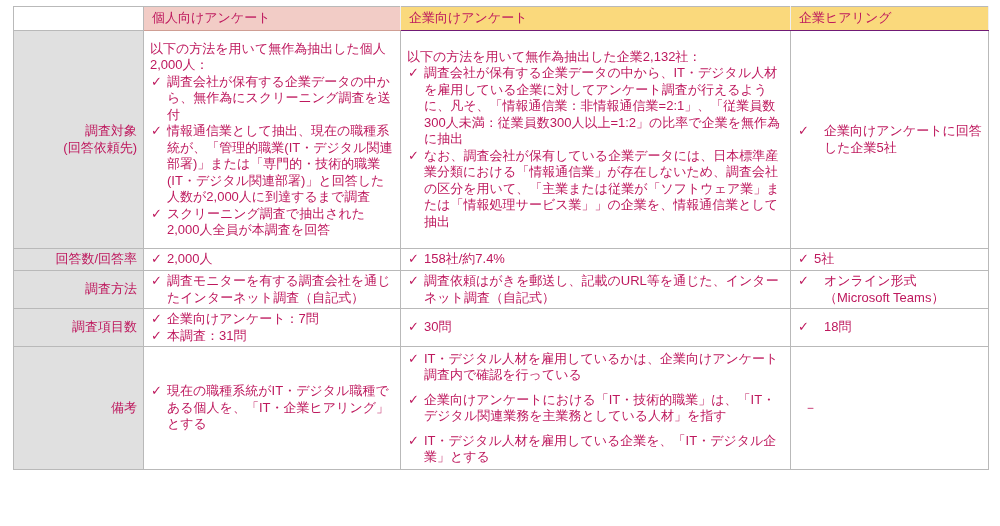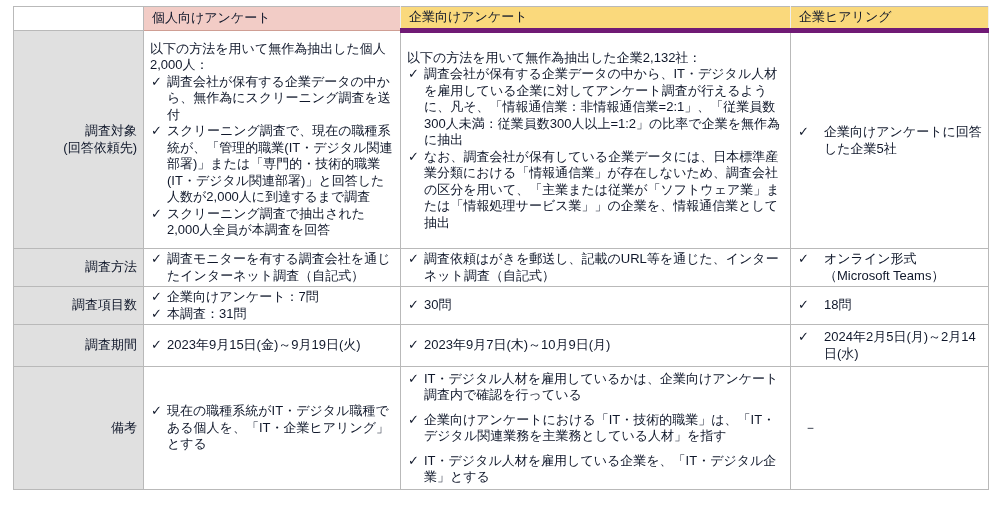--- a/index.html
+++ b/index.html
@@ -1,29 +1,29 @@
 <!DOCTYPE html>
 <html><head>
 <meta charset="utf-8">
 <style>
   html,body { margin:0; padding:0; background:#ffffff; }
   body { width:1000px; height:526px; font-family:"Liberation Sans","DejaVu Sans",sans-serif; }
   .canvas { position:relative; width:1000px; height:526px; background:#ffffff; overflow:hidden; }
 
   table.survey { position:absolute; left:13px; top:6px; width:975px;
     border-collapse:collapse; table-layout:fixed; }
-  td { border:1px solid #b9b9b9; font-size:13px; color:#0f172a;
+  td { border:1px solid #b9b9b9; font-size:13px; color:#be185d;
     vertical-align:middle; padding:2px 6px; line-height:1.27;
     word-break:break-word; overflow:hidden; }
 
   tr.header-row { height:24px; }
   tr.header-row td { padding:2px 8px; font-weight:400; }
   td.corner-cell { background:#ffffff; }
   td.header-pink { background:#f2ccc6; border-bottom:1px solid #cf9e94; border-left-color:#f0f0f0; border-right-color:#f0f0f0; }
-  td.header-yellow { background:#fad97c; border-bottom:5px solid #701a75; border-left-color:#f0f0f0; border-right-color:#f0f0f0; }
+  td.header-yellow { background:#fad97c; border-bottom:1px solid #701a75; border-left-color:#f0f0f0; border-right-color:#f0f0f0; }
 
   td.label-cell { background:#e0e0e0; text-align:right; white-space:pre-line; }
   td.data-cell { background:#ffffff; }
 
   tr.row-0 { height:218px; }
   tr.row-1 { height:22px; }
   tr.row-2 { height:36px; }
   tr.row-3 { height:38px; }
   tr.row-4 { height:42px; }
   tr.row-5 { height:123px; }
@@ -53,30 +53,42 @@
         <td class="header-pink">個人向けアンケート</td>
         <td class="header-yellow">企業向けアンケート</td>
         <td class="header-yellow">企業ヒアリング</td>
       </tr>
     <tr class="row row-0">
           <td class="label-cell">調査対象
 (回答依頼先)</td>
           <td class="data-cell col-0">
             <div class="intro">以下の方法を用いて無作為抽出した個人2,000人：</div>
             <div class="check-item"><span class="check">✓</span><span class="item-text">調査会社が保有する企業データの中から、無作為にスクリーニング調査を送付</span></div>
-            <div class="check-item"><span class="check">✓</span><span class="item-text">スクリーニング調査で、現在の職種系統が、「管理的職業(IT・デジタル関連部署)」または「専門的・技術的職業(IT・デジタル関連部署)」と回答した人数が2,000人に到達するまで調査</span></div>
+            <div class="check-item"><span class="check">✓</span><span class="item-text">情報通信業として抽出、現在の職種系統が、「管理的職業(IT・デジタル関連部署)」または「専門的・技術的職業(IT・デジタル関連部署)」と回答した人数が2,000人に到達するまで調査</span></div>
             <div class="check-item"><span class="check">✓</span><span class="item-text">スクリーニング調査で抽出された2,000人全員が本調査を回答</span></div>
           </td>
           <td class="data-cell col-1">
             <div class="intro">以下の方法を用いて無作為抽出した企業2,132社：</div>
             <div class="check-item"><span class="check">✓</span><span class="item-text">調査会社が保有する企業データの中から、IT・デジタル人材を雇用している企業に対してアンケート調査が行えるように、凡そ、「情報通信業：非情報通信業=2:1」、「従業員数300人未満：従業員数300人以上=1:2」の比率で企業を無作為に抽出</span></div>
             <div class="check-item"><span class="check">✓</span><span class="item-text">なお、調査会社が保有している企業データには、日本標準産業分類における「情報通信業」が存在しないため、調査会社の区分を用いて、「主業または従業が「ソフトウェア業」または「情報処理サービス業」」の企業を、情報通信業として抽出</span></div>
           </td>
           <td class="data-cell col-2">
             <div class="check-item wide"><span class="check">✓</span><span class="item-text">企業向けアンケートに回答した企業5社</span></div>
+          </td>
+        </tr>
+        <tr class="row row-1">
+          <td class="label-cell">回答数/回答率</td>
+          <td class="data-cell col-0">
+            <div class="check-item"><span class="check">✓</span><span class="item-text">2,000人</span></div>
+          </td>
+          <td class="data-cell col-1">
+            <div class="check-item"><span class="check">✓</span><span class="item-text">158社/約7.4%</span></div>
+          </td>
+          <td class="data-cell col-2">
+            <div class="check-item"><span class="check">✓</span><span class="item-text">5社</span></div>
           </td>
         </tr>
         <tr class="row row-2">
           <td class="label-cell">調査方法</td>
           <td class="data-cell col-0">
             <div class="check-item"><span class="check">✓</span><span class="item-text">調査モニターを有する調査会社を通じたインターネット調査（自記式）</span></div>
           </td>
           <td class="data-cell col-1">
             <div class="check-item"><span class="check">✓</span><span class="item-text">調査依頼はがきを郵送し、記載のURL等を通じた、インターネット調査（自記式）</span></div>
           </td>
@@ -91,32 +103,20 @@
             <div class="check-item"><span class="check">✓</span><span class="item-text">企業向けアンケート：7問</span></div>
             <div class="check-item"><span class="check">✓</span><span class="item-text">本調査：31問</span></div>
           </td>
           <td class="data-cell col-1">
             <div class="check-item"><span class="check">✓</span><span class="item-text">30問</span></div>
           </td>
           <td class="data-cell col-2">
             <div class="check-item wide"><span class="check">✓</span><span class="item-text">18問</span></div>
           </td>
         </tr>
-        <tr class="row row-4">
-          <td class="label-cell">調査期間</td>
-          <td class="data-cell col-0">
-            <div class="check-item"><span class="check">✓</span><span class="item-text">2023年9月15日(金)～9月19日(火)</span></div>
-          </td>
-          <td class="data-cell col-1">
-            <div class="check-item"><span class="check">✓</span><span class="item-text">2023年9月7日(木)～10月9日(月)</span></div>
-          </td>
-          <td class="data-cell col-2">
-            <div class="check-item wide"><span class="check">✓</span><span class="item-text">2024年2月5日(月)～2月14日(水)</span></div>
-          </td>
-        </tr>
         <tr class="row row-5">
           <td class="label-cell">備考</td>
           <td class="data-cell col-0">
             <div class="check-item"><span class="check">✓</span><span class="item-text">現在の職種系統がIT・デジタル職種である個人を、「IT・企業ヒアリング」とする</span></div>
           </td>
           <td class="data-cell col-1">
             <div class="check-item"><span class="check">✓</span><span class="item-text">IT・デジタル人材を雇用しているかは、企業向けアンケート調査内で確認を行っている</span></div>
             <div class="check-item"><span class="check">✓</span><span class="item-text">企業向けアンケートにおける「IT・技術的職業」は、「IT・デジタル関連業務を主業務としている人材」を指す</span></div>
             <div class="check-item"><span class="check">✓</span><span class="item-text">IT・デジタル人材を雇用している企業を、「IT・デジタル企業」とする</span></div>
           </td>

